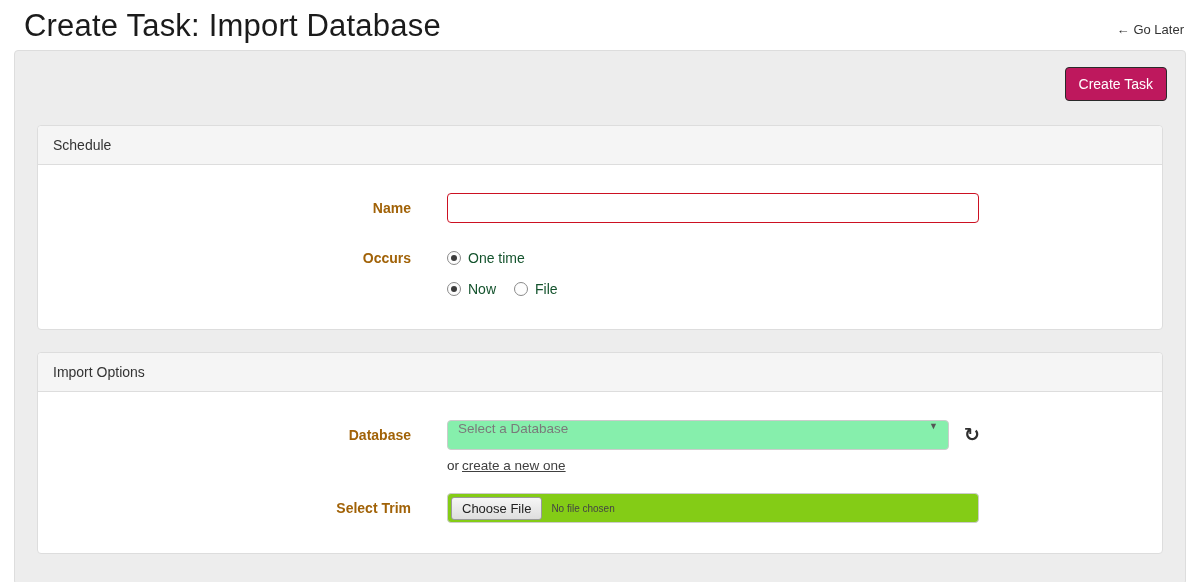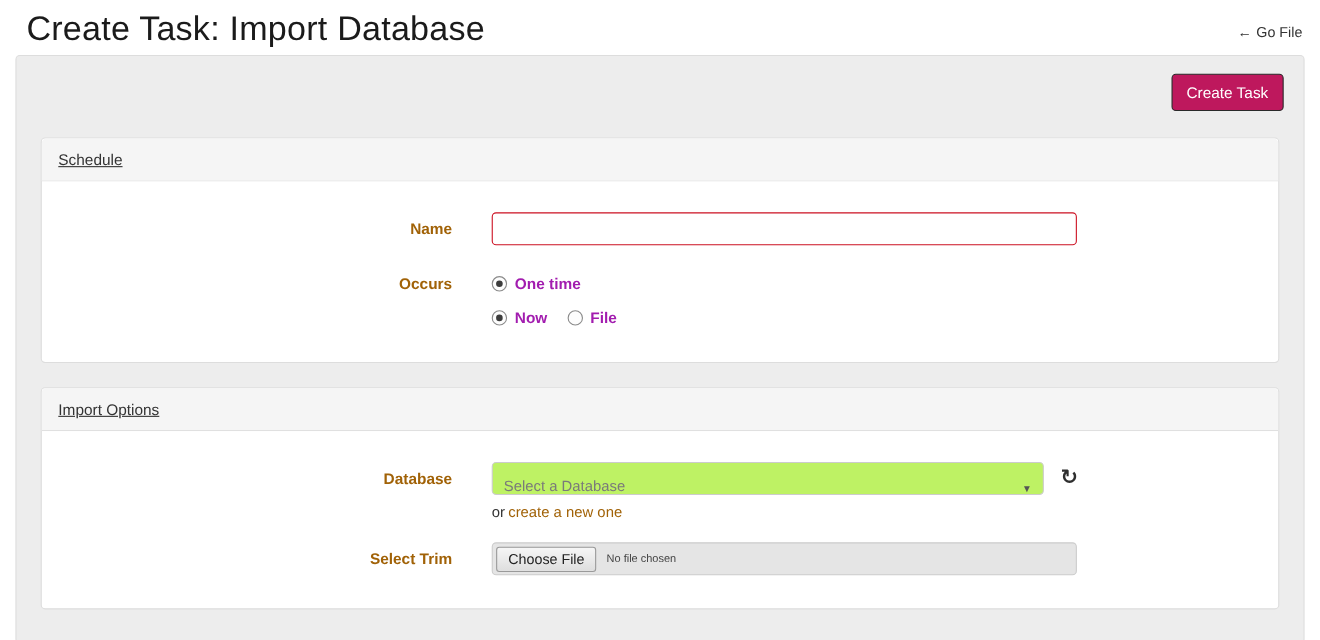--- a/index.html
+++ b/index.html
@@ -26,21 +26,21 @@
   .create-task-btn {
     background: #be185d; color: #fff; border: 1px solid #2a2a2a; border-radius: 4px;
     font-size: 14px; padding: 8px 13px; cursor: pointer; font-family: inherit;
   }
 
   .card {
     background: #fff; border: 1px solid #ddd; border-radius: 4px; margin: 0 4px 22px 4px;
   }
   .card-header {
     background: #f5f5f5; border-bottom: 1px solid #ddd; border-radius: 4px 4px 0 0;
-    padding: 11px 15px; font-size: 14px; color: #333; text-decoration: underline;
+    padding: 11px 15px; font-size: 14px; color: #333;
   }
   .card-body { padding: 28px 15px 22px 15px; }
 
   .form-row { display: flex; align-items: flex-start; margin-bottom: 20px; }
   .form-row:last-child { margin-bottom: 8px; }
   .form-label {
     flex: 0 0 358px; text-align: right; font-weight: bold; font-size: 14px;
     color: #a16207; line-height: 30px;
   }
   .form-ctl { margin-left: 36px; }
@@ -54,53 +54,53 @@
   .radio-line + .radio-line { margin-top: 6px; min-height: 20px; }
   .radio {
     display: inline-block; width: 14px; height: 14px; border: 1px solid #8a8a8a;
     border-radius: 50%; background: #fdfdfd; position: relative; cursor: pointer;
     flex: 0 0 auto;
   }
   .radio.checked::after {
     content: ""; position: absolute; left: 3px; top: 3px; width: 6px; height: 6px;
     border-radius: 50%; background: #3c3c3c;
   }
-  .radio-label { font-weight: bold; font-size: 14px; color: #a21caf; margin: 0 18px 0 7px; }
+  .radio-label { font-weight: normal; font-size: 14px; color: #14532d; margin: 0 18px 0 7px; }
 
   .select-box {
-    width: 502px; height: 30px; border: 1px solid #ccc; border-radius: 4px; background: #bef264;
-    display: flex; align-items: flex-end; padding: 0 10px; cursor: pointer;
+    width: 502px; height: 30px; border: 1px solid #ccc; border-radius: 4px; background: #86efac;
+    display: flex; align-items: flex-start; padding: 0 10px; cursor: pointer;
   }
   .select-text { font-size: 13.5px; color: #7a7a7a; }
   .select-caret { margin-left: auto; font-size: 9px; color: #555; }
   .db-line { display: flex; align-items: center; }
   .refresh-icon {
     margin-left: 15px; font-size: 19px; font-weight: bold; color: #2f2f2f;
     line-height: 30px; cursor: pointer;
   }
   .or-line { margin-top: 8px; font-size: 13.5px; color: #333; }
-  .or-line a { color: #a16207; cursor: pointer; margin-left: 3px; }
+  .or-line a { color: #404040; text-decoration: underline; cursor: pointer; margin-left: 3px; }
 
   .file-box {
-    width: 532px; height: 30px; border: 1px solid #ccc; border-radius: 4px; background: #e5e5e5;
+    width: 532px; height: 30px; border: 1px solid #ccc; border-radius: 4px; background: #84cc16;
     display: flex; align-items: center; padding-left: 3px;
   }
   .choose-file-btn {
     border: 1px solid #9a9a9a; border-radius: 3px; background: #f0f0f0;
     background: linear-gradient(#f6f6f6, #dedede);
     font-size: 13px; color: #222; padding: 3px 10px; cursor: pointer; font-family: inherit;
   }
   .file-status { font-size: 10px; color: #444; margin-left: 9px; }
 </style>
 </head>
 <body>
 
 <div class="page-header">
   <h1 class="page-title">Create Task: Import Database</h1>
-  <a class="go-back"><span class="arrow">←</span><span>Go File</span></a>
+  <a class="go-back"><span class="arrow">←</span><span>Go Later</span></a>
 </div>
 
 <div class="panel">
 
   <div class="panel-toolbar">
     <button class="create-task-btn">Create Task</button>
   </div>
 
   <div class="card">
     <div class="card-header">Schedule</div>

